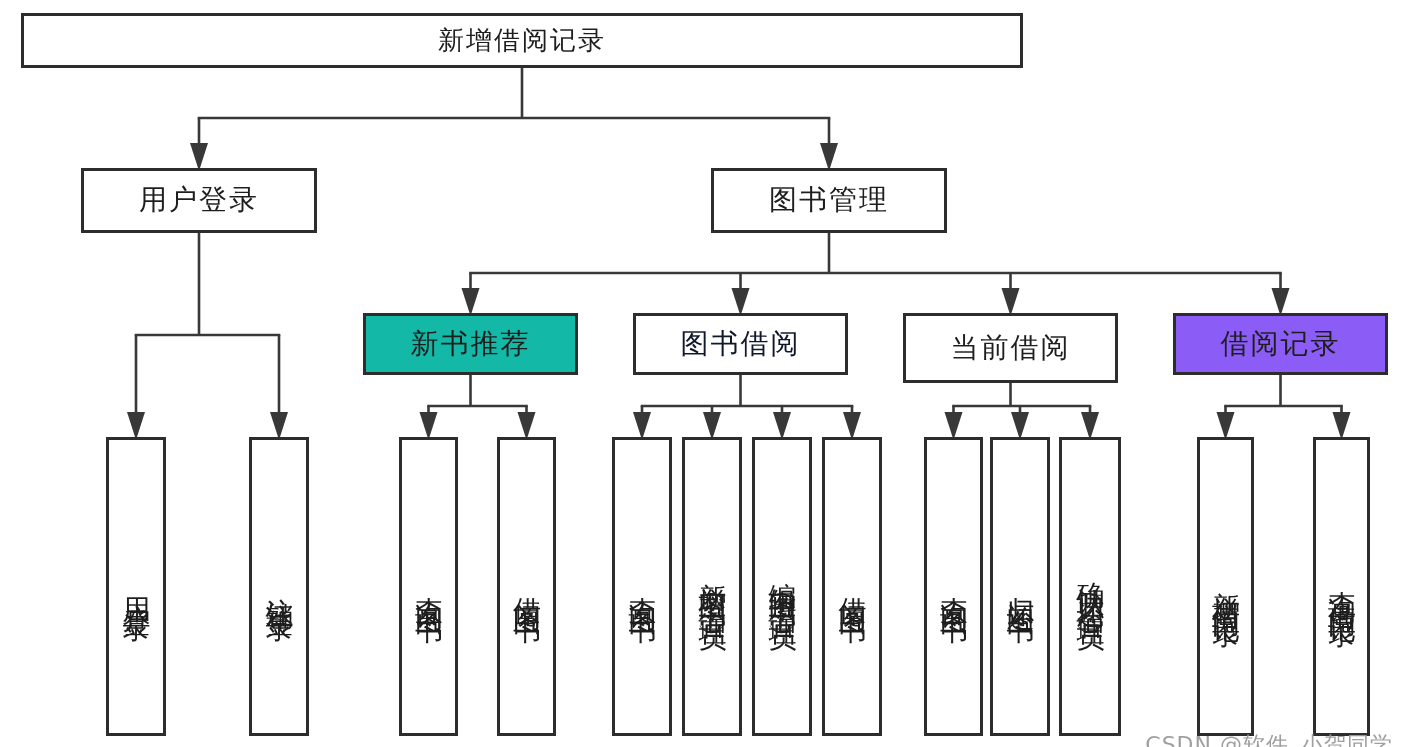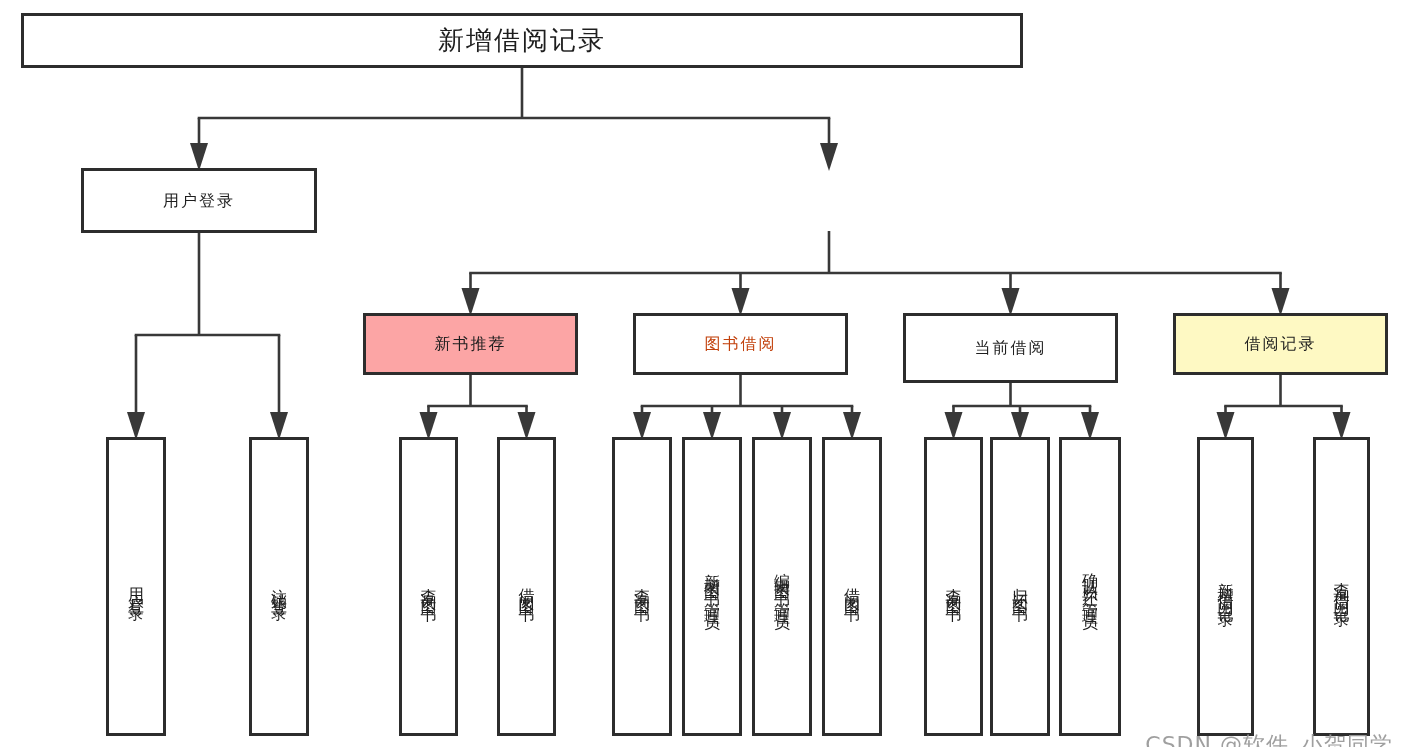--- a/index.html
+++ b/index.html
@@ -27,21 +27,21 @@
     position: absolute;
     box-sizing: border-box;
     border: 3px solid #2d2d2d;
     background: #ffffff;
     display: flex;
     align-items: center;
     justify-content: center;
     color: #1e1e1e;
   }
   .node-label {
-    font-size: 16px;
+    font-size: 28px;
     letter-spacing: 2px;
     white-space: nowrap;
     line-height: 1.1;
   }
   .node.root .node-label {
     font-size: 26px;
   }
   .node.vertical .node-label {
     writing-mode: vertical-rl;
     text-orientation: mixed;
@@ -120,30 +120,33 @@
       <polygon points="1332.5,412 1350.5,412 1341.5,440" fill="#383838"></polygon>
     </svg>
 
   <div id="watermark">CSDN @软件_小贺同学</div>
 <div class="node root" style="left: 21px; top: 13px; width: 1002px; height: 55px; border-color: rgb(45, 45, 45); background: rgb(255, 255, 255);">
       <span class="node-label" style="color: rgb(30, 30, 30);">新增借阅记录</span>
     </div>
     <div class="node" style="left: 81px; top: 168px; width: 236px; height: 65px; border-color: rgb(45, 45, 45); background: rgb(255, 255, 255);">
       <span class="node-label" style="color: rgb(30, 30, 30);">用户登录</span>
     </div>
-    <div class="node" style="left: 363px; top: 313px; width: 215px; height: 62px; border-color: rgb(45, 45, 45); background: #fca5a5;">
+    <div class="node" style="left: 711px; top: 168px; width: 236px; height: 65px; border-color: rgb(45, 45, 45); background: rgb(255, 255, 255);">
+      <span class="node-label" style="color: rgb(30, 30, 30);">图书管理</span>
+    </div>
+    <div class="node" style="left: 363px; top: 313px; width: 215px; height: 62px; border-color: rgb(45, 45, 45); background: #14b8a6;">
       <span class="node-label" style="color: rgb(30, 30, 30);">新书推荐</span>
     </div>
     <div class="node" style="left: 633px; top: 313px; width: 215px; height: 62px; border-color: rgb(45, 45, 45); background: rgb(255, 255, 255);">
-      <span class="node-label" style="color: #c2410c; text-align: center;">图书借阅</span>
+      <span class="node-label" style="color: #0f172a; text-align: center;">图书借阅</span>
     </div>
     <div class="node" style="left: 903px; top: 313px; width: 215px; height: 70px; border-color: rgb(45, 45, 45); background: rgb(255, 255, 255);">
       <span class="node-label" style="color: rgb(30, 30, 30);">当前借阅</span>
     </div>
-    <div class="node" style="left: 1173px; top: 313px; width: 215px; height: 62px; border-color: rgb(45, 45, 45); background: #fef9c3;">
+    <div class="node" style="left: 1173px; top: 313px; width: 215px; height: 62px; border-color: rgb(45, 45, 45); background: #8b5cf6;">
       <span class="node-label" style="color: rgb(30, 30, 30);">借阅记录</span>
     </div>
     <div class="node vertical" style="left: 106px; top: 437px; width: 60px; height: 299px; border-color: rgb(45, 45, 45); background: rgb(255, 255, 255);">
       <span class="node-label" style="color: rgb(30, 30, 30);">用户登录</span>
     </div>
     <div class="node vertical" style="left: 249px; top: 437px; width: 60px; height: 299px; border-color: rgb(45, 45, 45); background: rgb(255, 255, 255);">
       <span class="node-label" style="color: rgb(30, 30, 30);">注销登录</span>
     </div>
     <div class="node vertical" style="left: 399px; top: 437px; width: 59px; height: 299px; border-color: rgb(45, 45, 45); background: rgb(255, 255, 255);">
       <span class="node-label" style="color: rgb(30, 30, 30);">查询图书</span>

